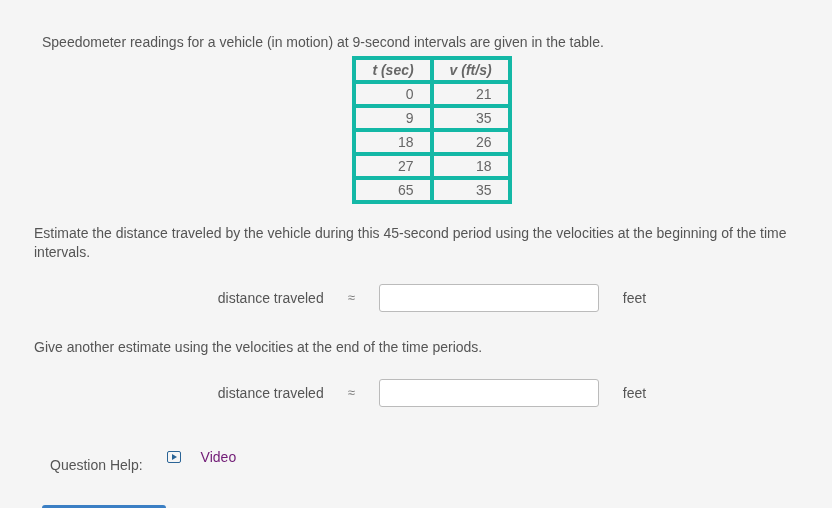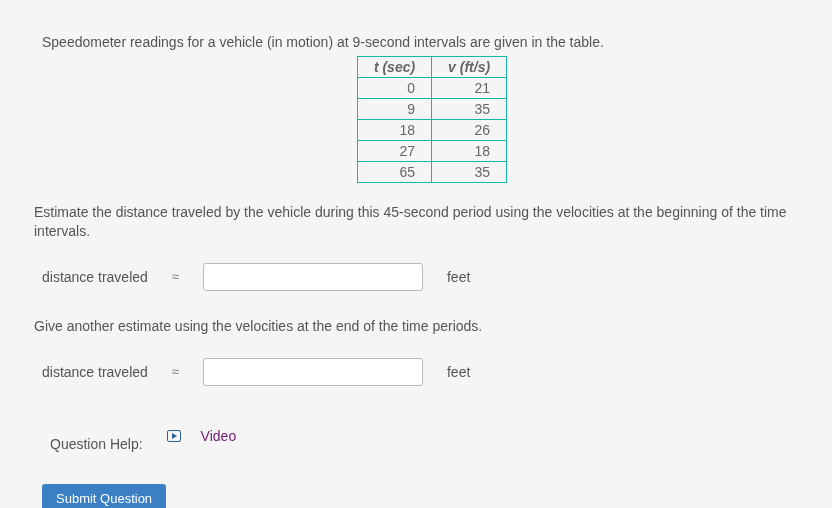--- a/index.html
+++ b/index.html
@@ -12,29 +12,29 @@
   color: #555;
   padding: 10px 18px;
   overflow: hidden;
 }
 .prompt { color: #555; margin-bottom: 6px; }
 .data-table {
   border-collapse: collapse;
   margin: 0 auto 20px auto;
 }
 .data-table th, .data-table td {
-  border: 1px solid #14b8a6;
+  border: 4px solid #14b8a6;
   padding: 2px 16px;
   text-align: right;
   color: #666;
   font-weight: normal;
 }
 .data-table th { font-weight: bold; font-style: italic; text-align: center; }
 .question-text { margin: 16px 0 14px 0; line-height: 1.35; color: #555; }
-.answer-row { margin: 10px 0 18px 0; display: flex; align-items: center; gap: 8px; color: #555; }
+.answer-row { margin: 10px 0 18px 0; display: flex; align-items: center; gap: 8px; color: #555; justify-content: center; }
 .approx { font-size: 13px; color: #777; }
 input[type=text] {
   width: 220px;
   height: 28px;
   border: 1px solid #bbb;
   border-radius: 3px;
   background: #fff;
   padding: 2px 6px;
   font-size: 14px;
 }

